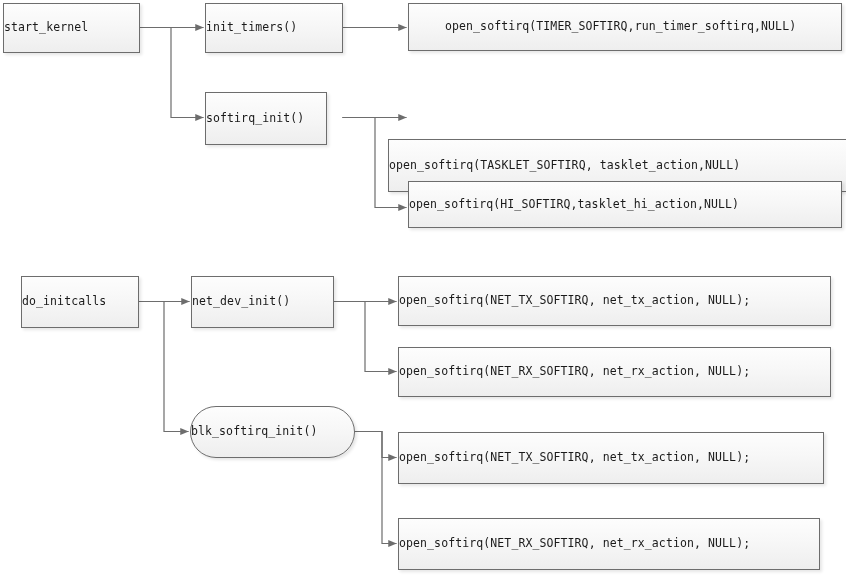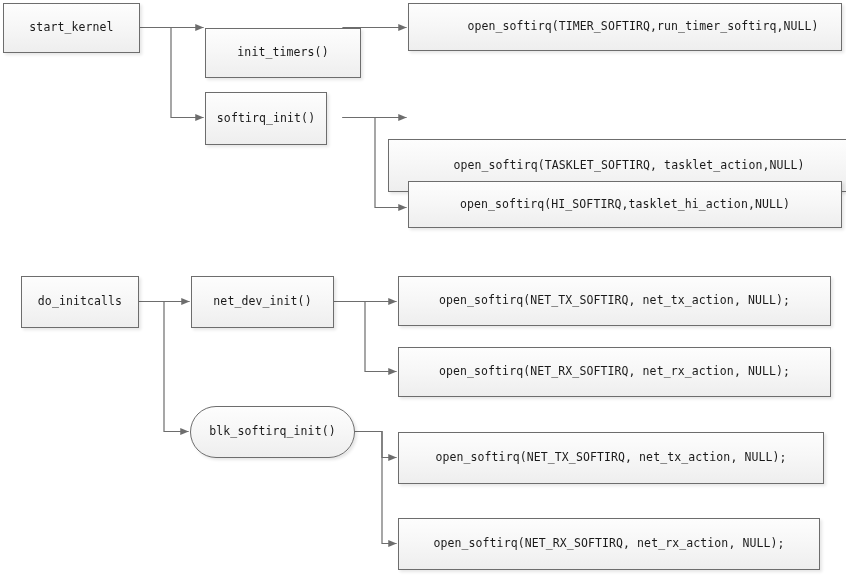--- a/index.html
+++ b/index.html
@@ -25,21 +25,21 @@
     pointer-events: none;
   }
   .node {
     position: absolute;
     box-sizing: border-box;
     border: 1px solid #6d6d6d;
     background: linear-gradient(to bottom, #fdfdfd 0%, #f7f7f7 45%, #eeeeee 100%);
     box-shadow: 2px 2px 3px rgba(0, 0, 0, 0.10);
     display: flex;
     align-items: center;
-    justify-content: center;
+    justify-content: flex-start;
     color: #1a1a1a;
     font-size: 11.5px;
     letter-spacing: 0.1px;
     white-space: nowrap;
     z-index: 2;
   }
   .node-label {
     display: block;
     line-height: 1.2;
   }
@@ -67,21 +67,21 @@
       <path d="M 334 301.5 L 365 301.5 L 365 371.5 L 396 371.5"></path>
       <path d="M 355 431.5 L 382 431.5 L 382 457.5 L 396 457.5"></path>
       <path d="M 355 431.5 L 382 431.5 L 382 543.5 L 396 543.5"></path>
     </g>
   </svg>
 
   <div class="node" style="left:3px;   top:3px;   width:137px; height:50px;">
     <span class="node-label">start_kernel</span>
   </div>
 
-  <div class="node" style="left:205px; top:3px;   width:156px; height:50px;margin-top:25px;">
+  <div class="node" style="left:205px; top:3px;   width:138px; height:50px;">
     <span class="node-label">init_timers()</span>
   </div>
 
   <div class="node" style="left:408px; top:3px;   width:434px; height:48px;padding-left:36px;">
     <span class="node-label">open_softirq(TIMER_SOFTIRQ,run_timer_softirq,NULL)</span>
   </div>
 
   <div class="node" style="left:205px; top:92px;  width:122px; height:53px;">
     <span class="node-label">softirq_init()</span>
   </div>

